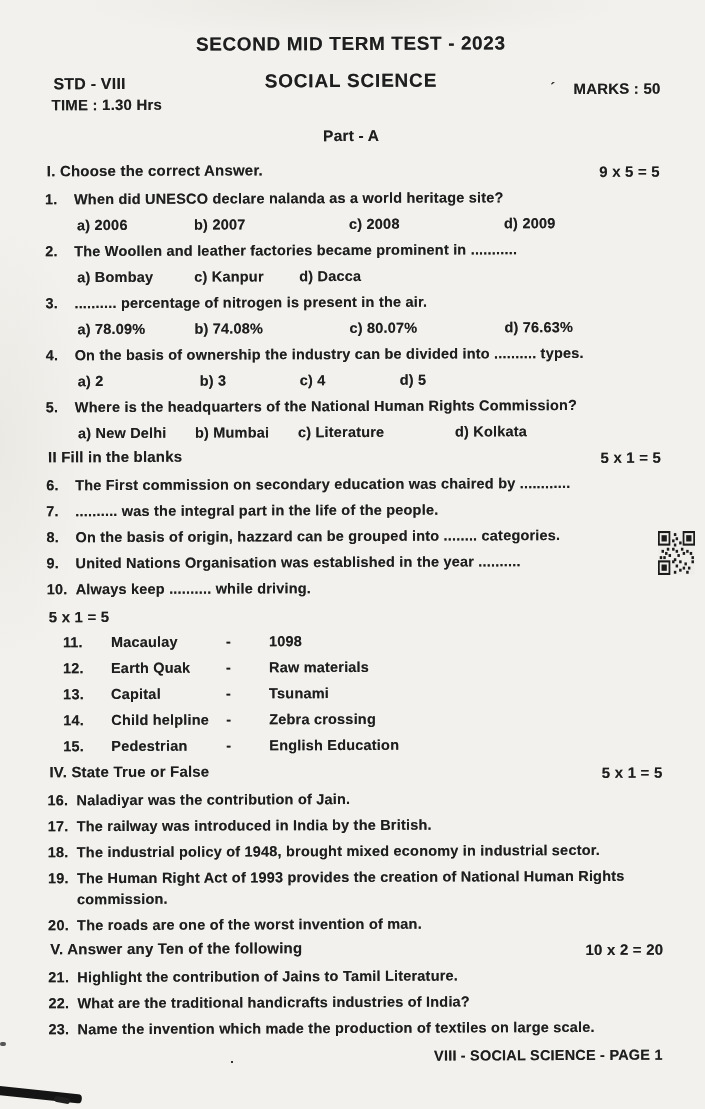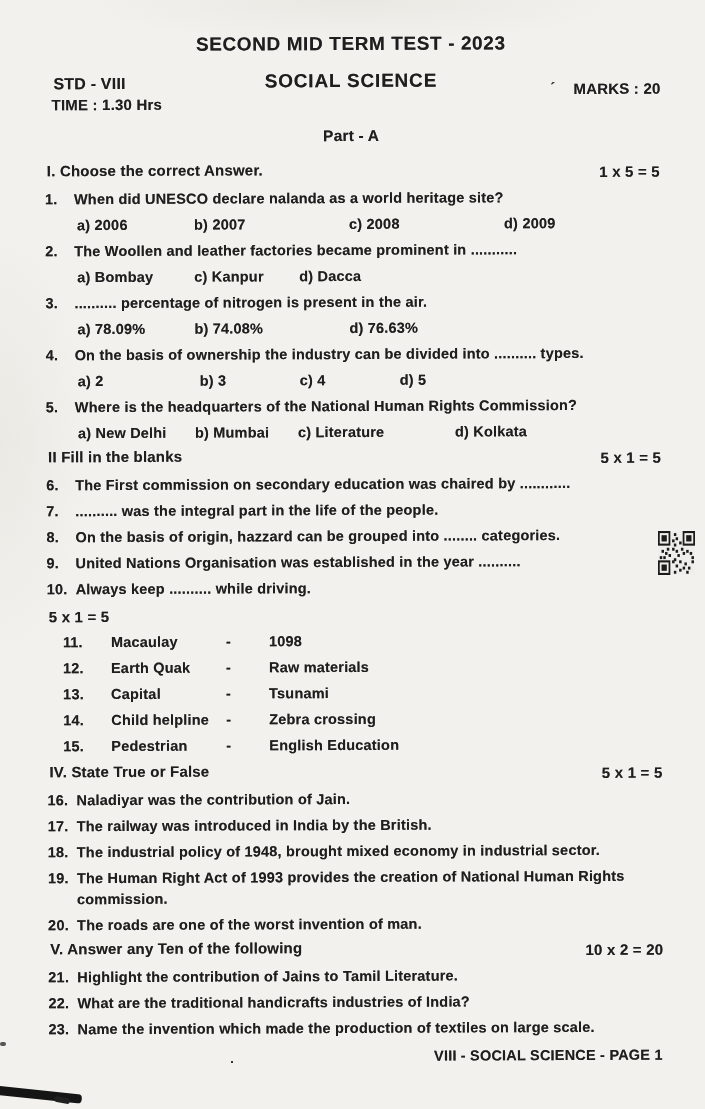--- a/index.html
+++ b/index.html
@@ -78,30 +78,30 @@
 </style>
 </head>
 <body>
 
 <div class="page">
 
   <div class="title txt">SECOND MID TERM TEST - 2023</div>
   <div class="std txt">STD - VIII</div>
   <div class="subject txt">SOCIAL SCIENCE</div>
   <div class="tick txt">´</div>
-  <div class="marks txt">MARKS : 20</div>
+  <div class="marks txt">MARKS : 50</div>
   <div class="time txt">TIME : 1.30 Hrs</div>
   <div class="part txt">Part - A</div>
 
   <div class="main">
 
     <div class="s1">
       <div class="section-head">
         <span class="txt">I. Choose the correct Answer.</span>
-        <span class="sh-marks txt">1 x 5 = 5</span>
+        <span class="sh-marks txt">9 x 5 = 5</span>
       </div>
       <div class="q">
         <span class="q-no txt">1.</span>
         <span class="q-text txt">When did UNESCO declare nalanda as a world heritage site?</span>
       </div>
       <div class="opts">
         <span class="w117 txt">a)  2006</span>
         <span class="w155 txt">b) 2007</span>
         <span class="w155 txt">c) 2008</span>
         <span class="txt">d) 2009</span>
@@ -115,20 +115,21 @@
         <span class="w105 txt">c) Kanpur</span>
         <span class="txt">d) Dacca</span>
       </div>
       <div class="q">
         <span class="q-no txt">3.</span>
         <span class="q-text txt">.......... percentage of nitrogen is present in the air.</span>
       </div>
       <div class="opts">
         <span class="w117 txt">a) 78.09%</span>
         <span class="w155 txt">b) 74.08%</span>
+        <span class="w155 txt">c) 80.07%</span>
         <span class="txt">d) 76.63%</span>
       </div>
       <div class="q">
         <span class="q-no txt">4.</span>
         <span class="q-text txt">On the basis of ownership the industry can be divided into .......... types.</span>
       </div>
       <div class="opts">
         <span class="w122 txt">a) 2</span>
         <span class="w100 txt">b) 3</span>
         <span class="w100 txt">c) 4</span>

